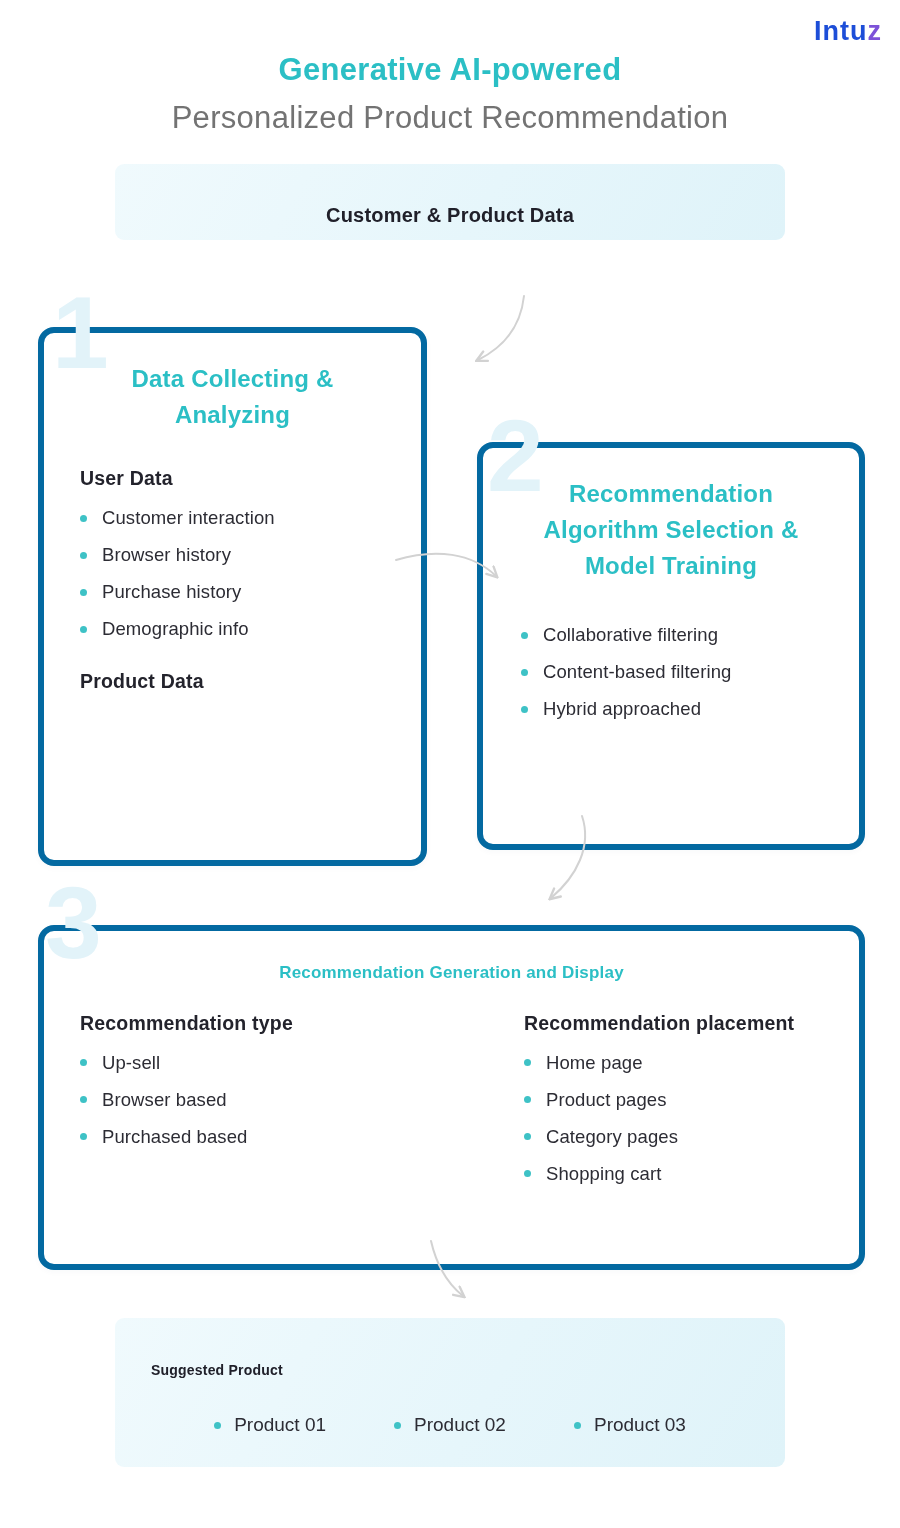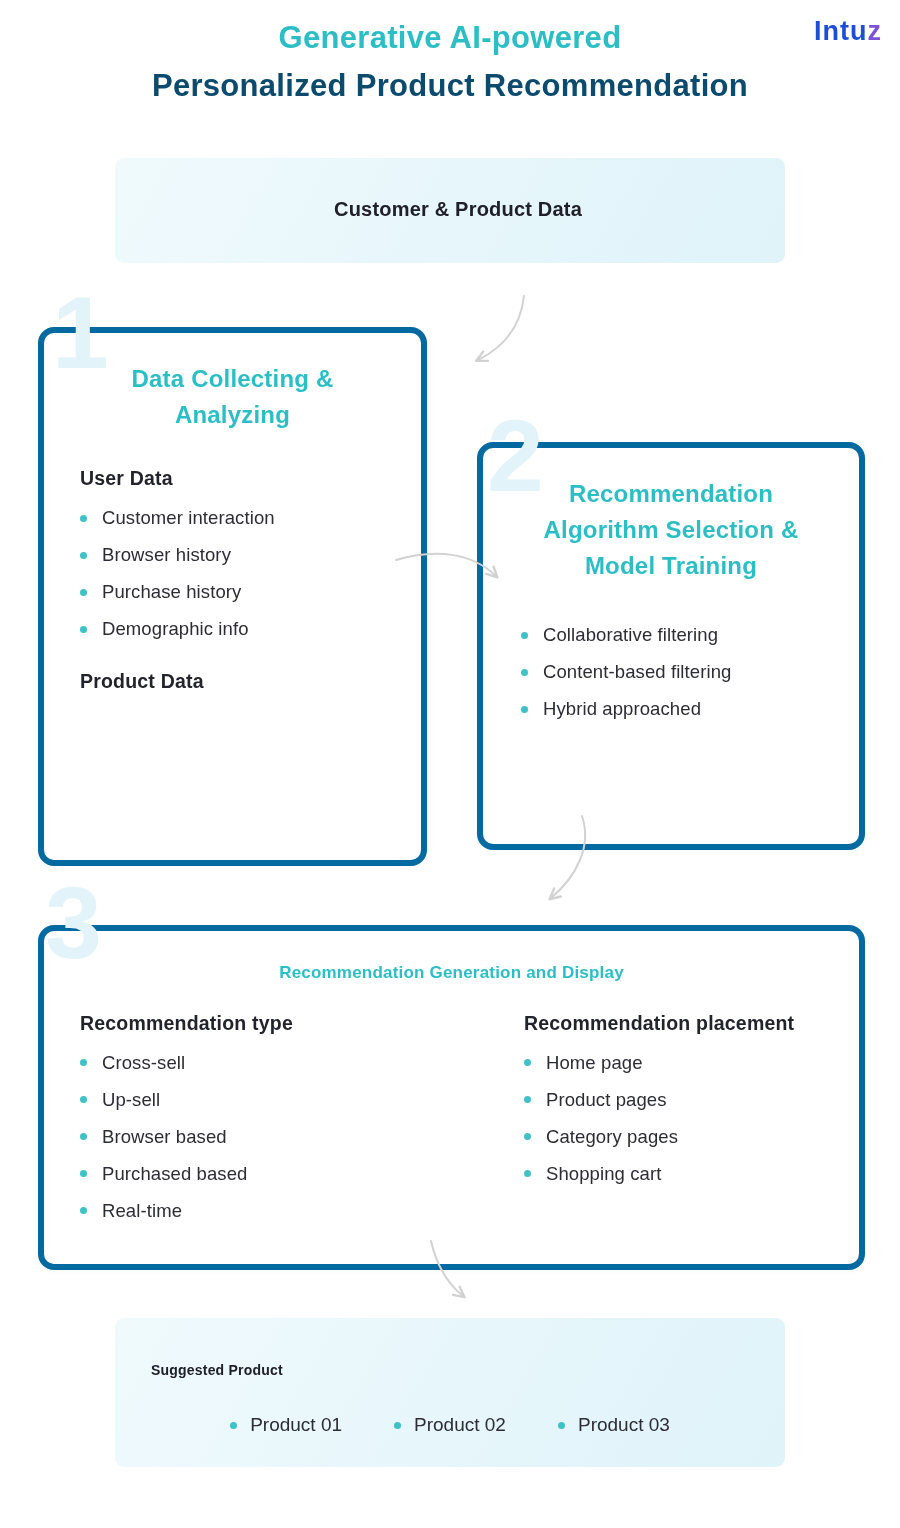--- a/index.html
+++ b/index.html
@@ -9,43 +9,43 @@
     position:relative; width:900px; height:1528px; margin:0 auto;
     background:#ffffff; overflow:hidden;
   }
   
   .logo {
     position:absolute; top:16px; right:18px;
     font-size:27px; font-weight:700; letter-spacing:1px;
   }
   .logo .main { color:#1d4ed8; }
   .logo .accent { color:#7d52d8; }
-  .title-wrap { position:absolute; top:20px; left:0; width:100%; text-align:center; }
+  .title-wrap { position:absolute; top:52px; left:0; width:100%; text-align:center; }
   .title-line1 { color:#2bbfc5; font-size:31px; font-weight:700; letter-spacing:.3px; }
-  .title-line2 { color:#0c4a6e; font-size:31px; font-weight:700; margin-top:12px; letter-spacing:.3px; }
+  .title-line2 { color:#737373; font-size:31px; font-weight:400; margin-top:12px; letter-spacing:.3px; }
 
   
   .panel {
     position:absolute;
     background:linear-gradient(120deg,#f0fafd 0%, #e6f6fb 55%, #dff3f9 100%);
     border-radius:9px;
   }
-  .panel-source { left:115px; top:158px; width:670px; height:105px;padding-left:8px; }
+  .panel-source { left:115px; top:164px; width:670px; height:76px; }
   .panel-source .panel-label {
     position:absolute; width:100%; top:40px; text-align:center;
     font-size:20px; font-weight:700; color:#20202a; letter-spacing:.2px;
   }
   .panel-result { left:115px; top:1318px; width:670px; height:149px; }
   .panel-result .panel-label {
     position:absolute; width:100%; top:44px; text-align:left;
     font-size:14px; font-weight:700; color:#20202a; letter-spacing:.2px;padding-left:36px;
   }
   .result-items {
     position:absolute; top:96px; width:100%;
-    display:flex; justify-content:center; gap:52px;
+    display:flex; justify-content:center; gap:68px;
   }
   .result-item { display:flex; align-items:center; gap:13px; font-size:19px; color:#2c2c34; }
 
   
   .watermark {
     position:absolute; font-size:102px; font-weight:700; color:#e2f3f9;
     line-height:1; z-index:3; pointer-events:none;
   }
   .wm-1 { left:52px;  top:282px; }
   .wm-2 { left:487px; top:405px; }
@@ -165,37 +165,29 @@
   </div>
 
   <div class="card card-3">
     <div class="card-title">Recommendation Generation and Display</div>
     <div class="cols">
       <div class="col col-left">
         <div class="group-heading">Recommendation type</div>
         <ul class="bullets">
           <li>
               <span class="dot"></span>
-              <span>Cross-sell</span>
-            </li>
-          <li>
-              <span class="dot"></span>
               <span>Up-sell</span>
             </li>
           <li>
               <span class="dot"></span>
               <span>Browser based</span>
             </li>
           <li>
               <span class="dot"></span>
               <span>Purchased based</span>
-            </li>
-          <li>
-              <span class="dot"></span>
-              <span>Real-time</span>
             </li>
         </ul>
       </div>
       <div class="col col-right">
         <div class="group-heading">Recommendation placement</div>
         <ul class="bullets">
           <li>
               <span class="dot"></span>
               <span>Home page</span>
             </li>

